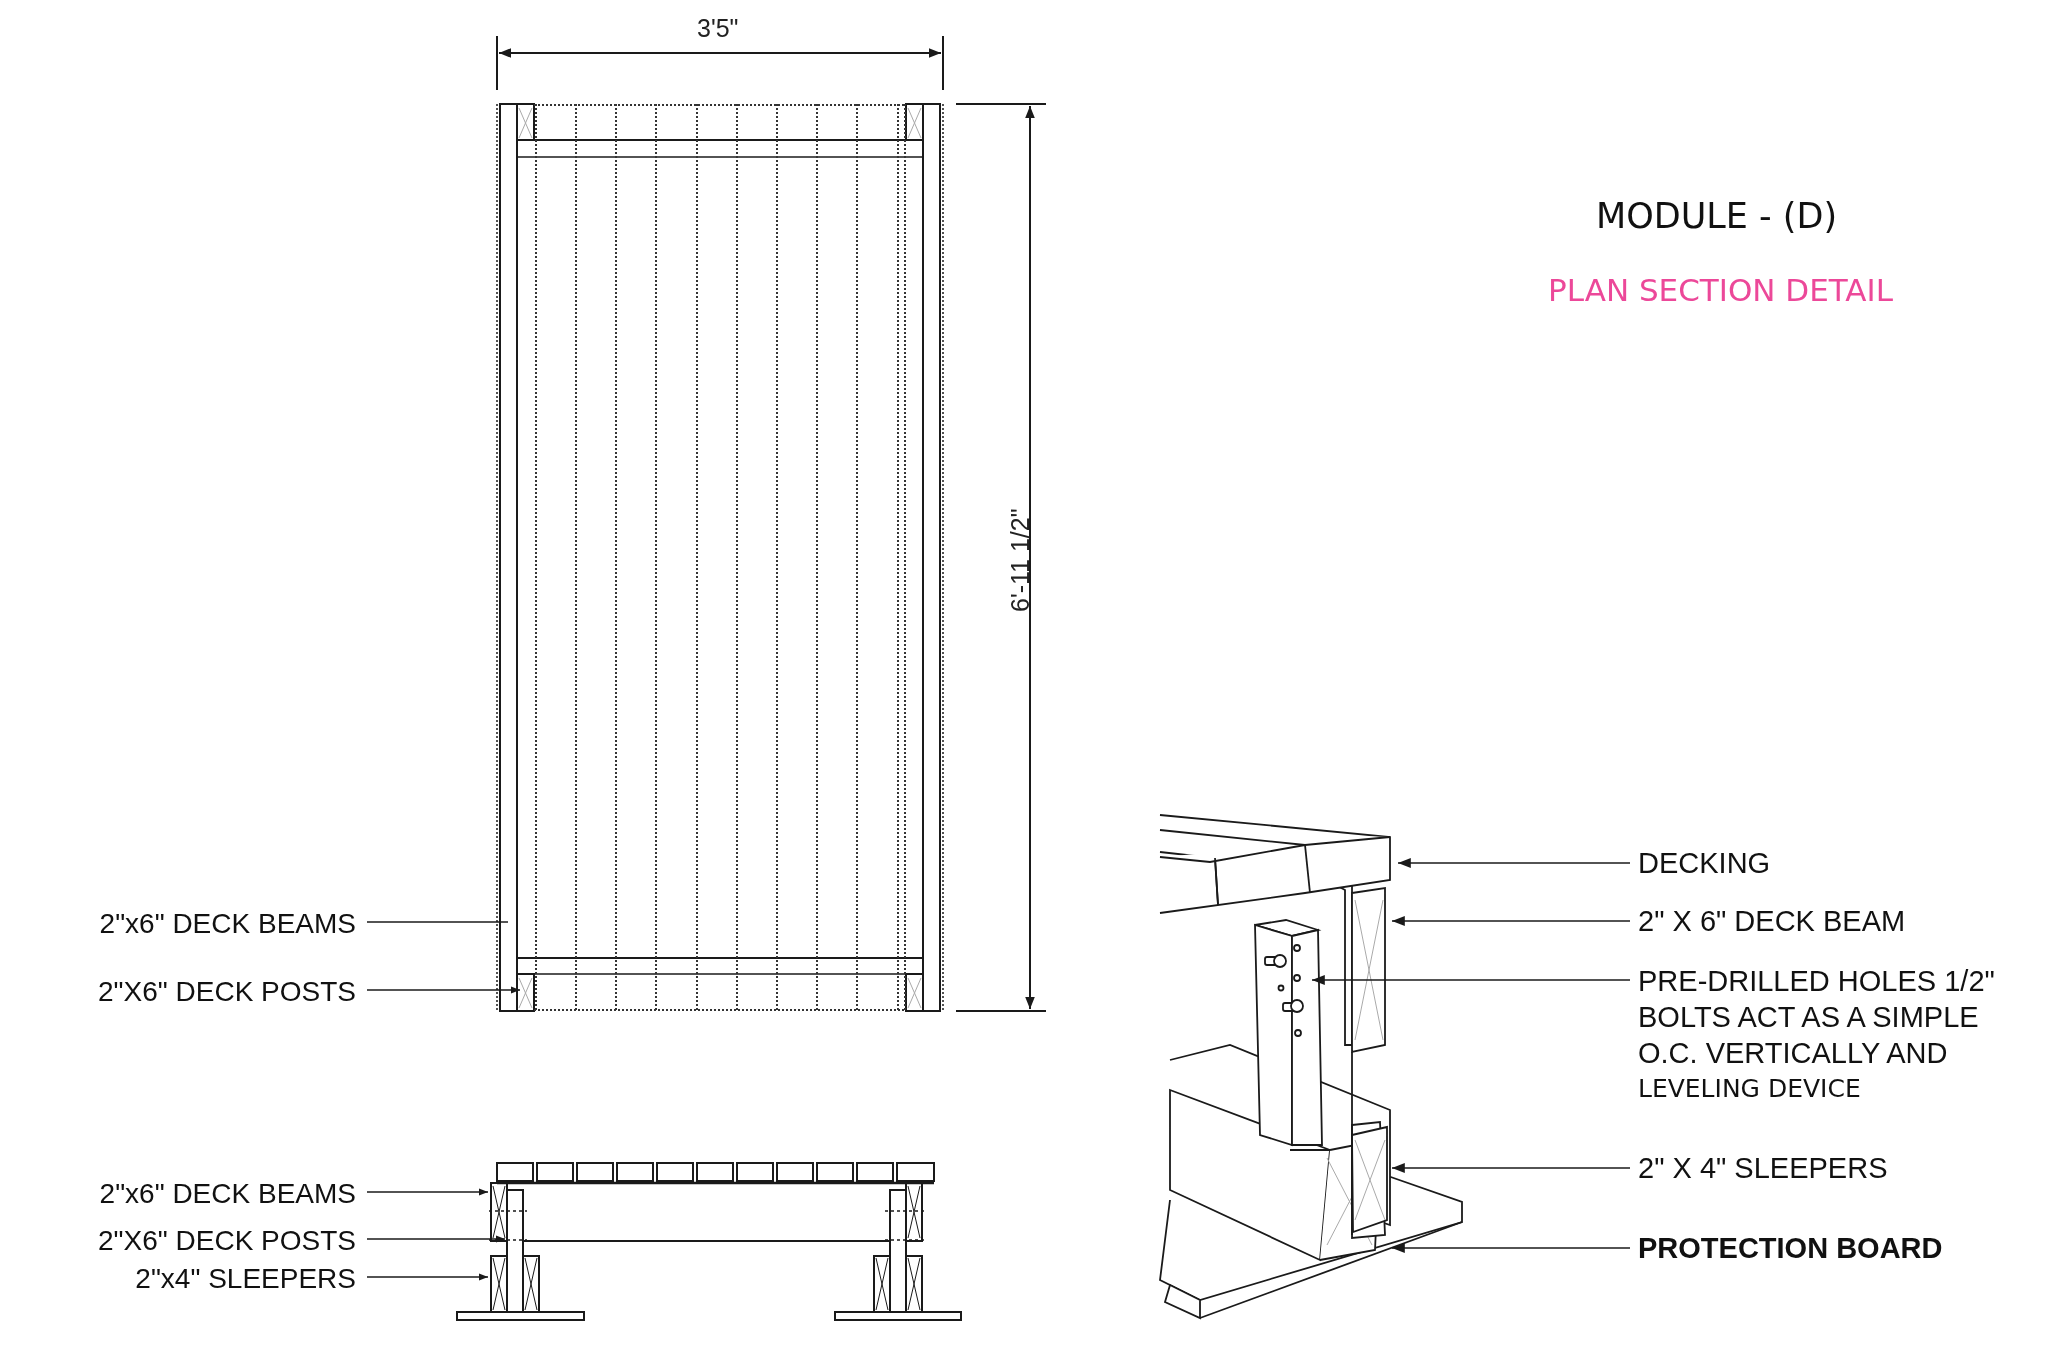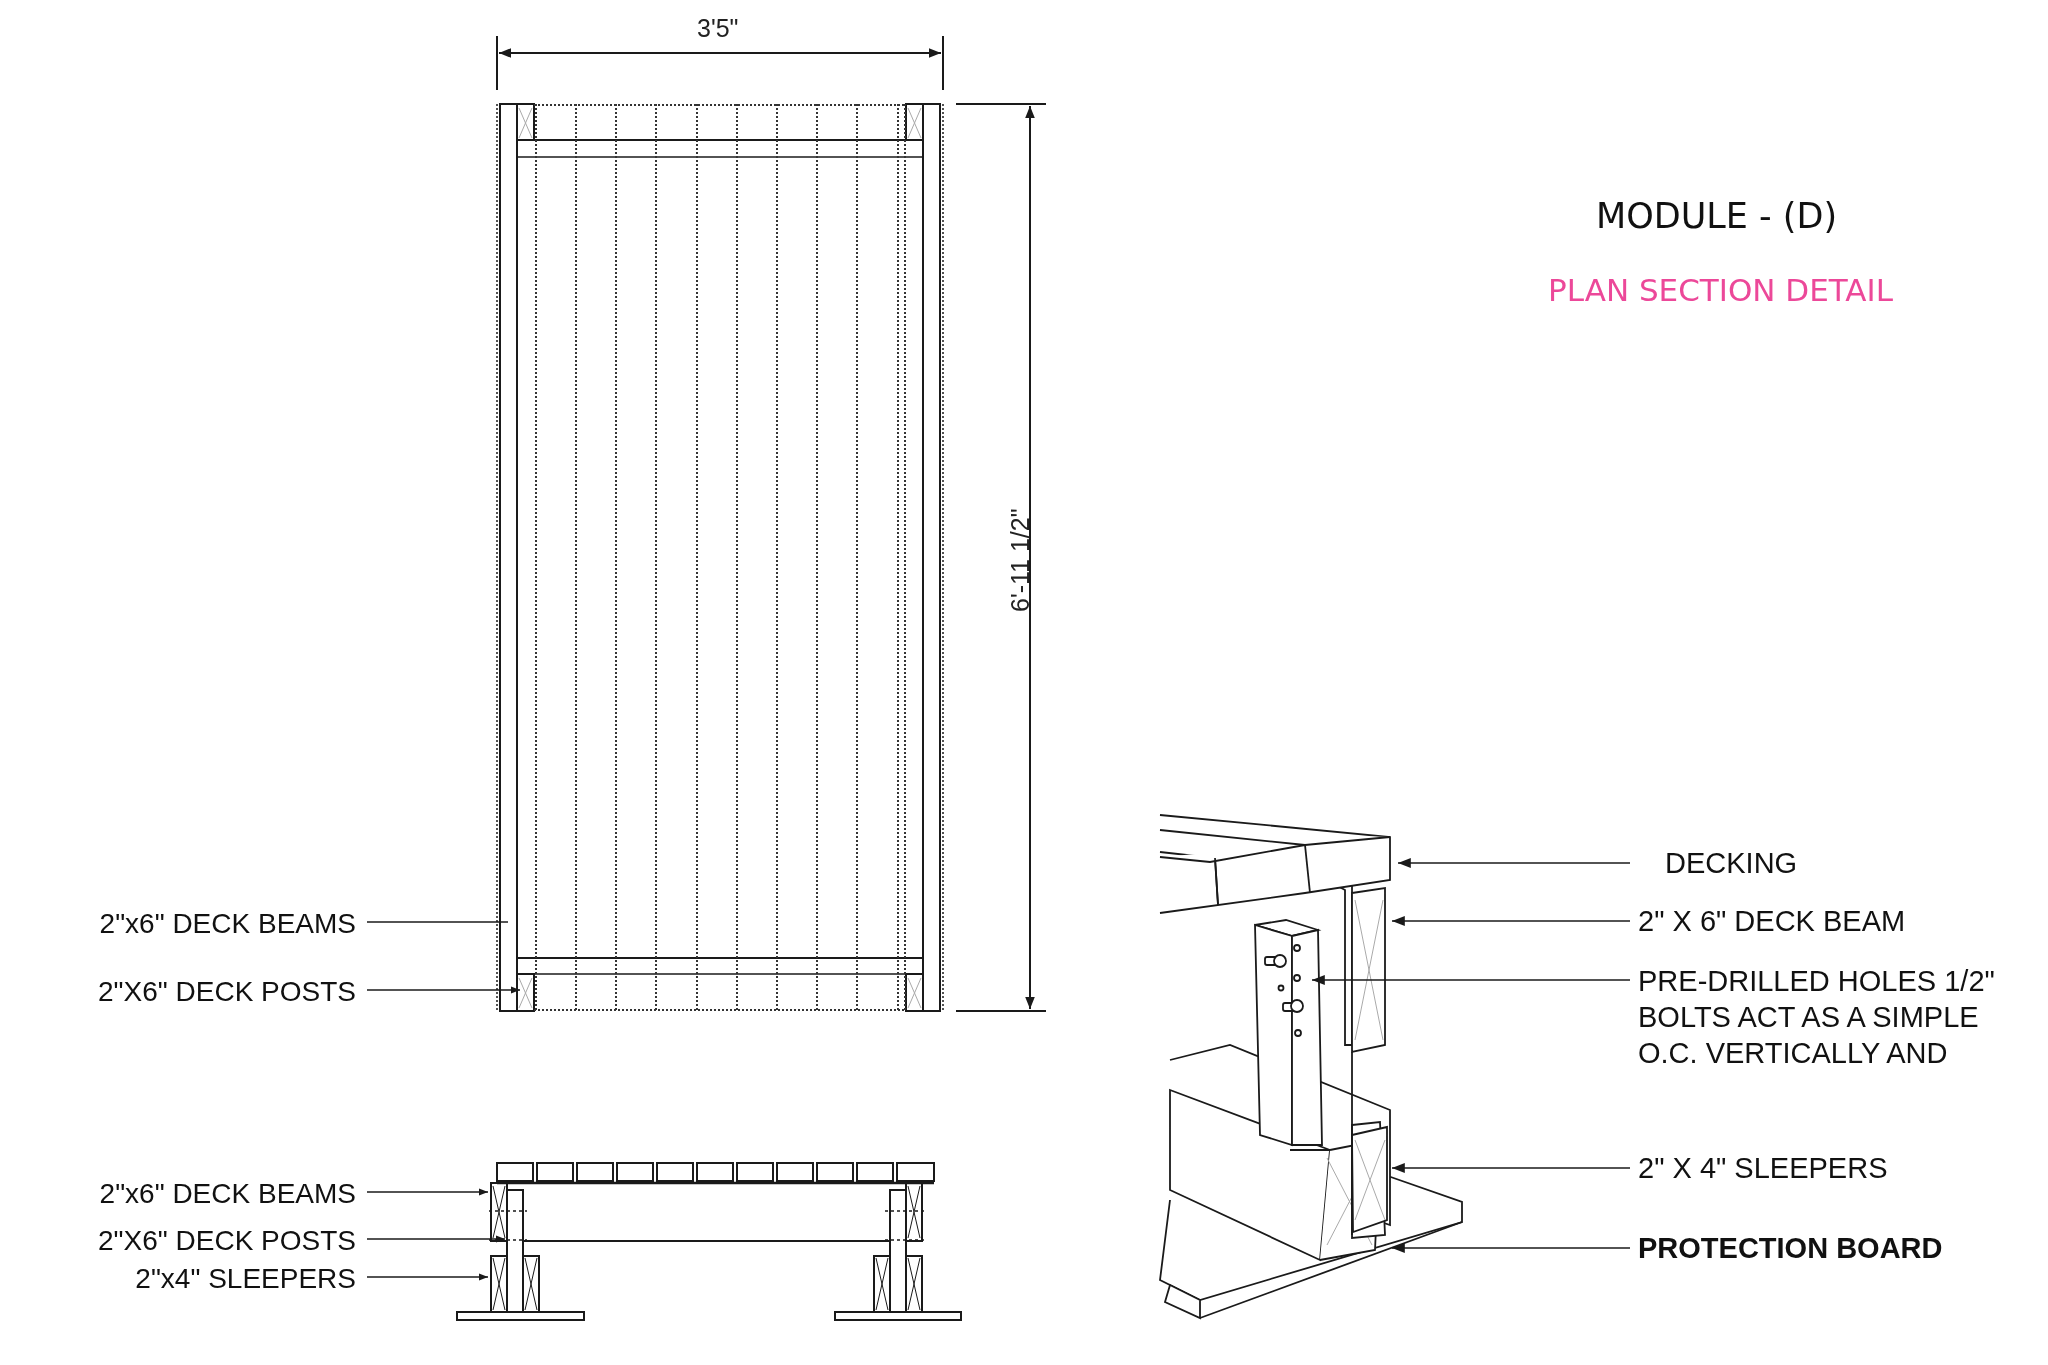--- a/index.html
+++ b/index.html
@@ -209,21 +209,22 @@
 <div class="dim" style="left:697px; top:14px;">3'5"</div>
 <div class="dim dim-v" style="left:1006px; top:612px;">6'-11 1/2"</div>
 
 <div class="lbl lbl-r" style="right:1692px; top:910px;">2"x6" DECK BEAMS</div>
 <div class="lbl lbl-r" style="right:1692px; top:978px;">2"X6" DECK POSTS</div>
 
 <div class="lbl lbl-r" style="right:1692px; top:1180px;">2"x6" DECK BEAMS</div>
 <div class="lbl lbl-r" style="right:1692px; top:1227px;">2"X6" DECK POSTS</div>
 <div class="lbl lbl-r" style="right:1692px; top:1265px;">2"x4" SLEEPERS</div>
 
-<div class="note" style="top:845px;margin-left:27px;">DECKING</div>
+<div class="note" style="top:845px;">DECKING</div>
 <div class="note" style="top:903px;">2" X 6" DECK BEAM</div>
 <div class="note" style="top:963px;">
   <div>PRE-DRILLED HOLES 1/2"</div>
   <div>BOLTS ACT AS A SIMPLE</div>
   <div>O.C. VERTICALLY AND</div>
+  <div class="small">LEVELING DEVICE</div>
 </div>
 <div class="note" style="top:1150px;">2" X 4" SLEEPERS</div>
 <div class="note" style="top:1230px;font-weight:bold;">PROTECTION BOARD</div>
 
 </body></html>

